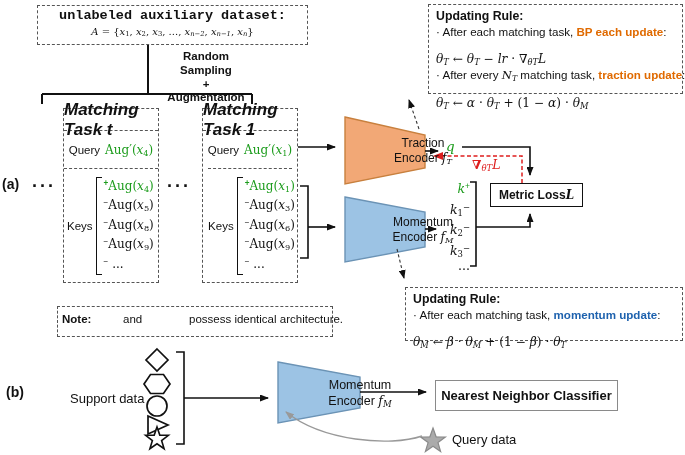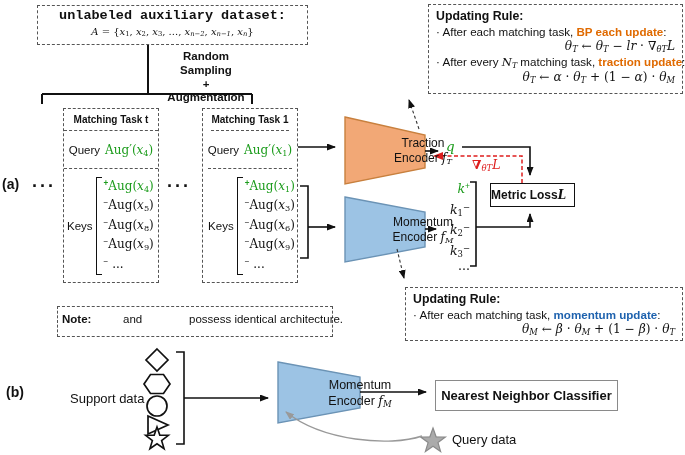--- a/index.html
+++ b/index.html
@@ -17,42 +17,42 @@
   #dataset-box{left:37px;top:5px;width:271px;height:40px;text-align:center;padding-top:2px;}
   #dataset-title{font-weight:bold;font-size:13.5px;font-family:Liberation Mono, monospace;}
   #dataset-formula{font-size:10px;margin-top:3px;text-align:center;}
   
   #sampling{left:160px;top:50px;width:92px;text-align:center;font-weight:bold;font-size:11.5px;line-height:1.2;}
   
   .task{width:96px;height:175px;display:flex;flex-direction:column;}
   #task-t{left:63px;top:108px;}
   #task-1{left:202px;top:108px;align-items:center;}
   .task-title{height:21px;border-bottom:1.2px dashed #555;display:flex;align-items:center;justify-content:center;
-              font-weight:bold;font-size:10px;}
+              font-weight:bold;font-size:17px;font-style:italic;}
   .task-query{height:37px;border-bottom:1.2px dashed #555;display:flex;align-items:center;justify-content:center;gap:5px;
               font-size:11.5px;}
   .task-query .qval{font-size:12px;}
   .task-keys{flex:1;display:flex;align-items:center;padding-left:3px;font-size:11.5px;}
   .lbracket{width:5px;height:96px;border-left:1.6px solid #111;border-top:1.6px solid #111;border-bottom:1.6px solid #111;
             margin:0 2px 0 3px;}
   .key-list{display:flex;flex-direction:column;}
   .key-list div{height:19.5px;line-height:19.5px;font-size:12px;white-space:nowrap;}
   .dots{font-weight:bold;font-size:18px;letter-spacing:2px;}
   
   .enc-label{text-align:center;font-size:12px;line-height:1.22;margin-left:40px;}
   
   .ur{padding:4px 7px;box-sizing:border-box;}
   .ur-title{font-weight:bold;font-size:12.3px;}
   .ur-line{font-size:11.6px;margin-top:2px;white-space:nowrap;}
-  .ur-eq{font-size:12.2px;text-align:right;margin-top:1px;}
+  .ur-eq{font-size:12.2px;text-align:left;margin-top:14px;}
   #update-top{left:428px;top:4px;width:255px;height:90px;}
   #update-bottom{left:405px;top:287px;width:278px;height:54px;}
   
-  #metric-loss{left:490px;top:183px;width:85px;height:24px;border:1.6px solid #111;background:#fff;
-               display:flex;align-items:center;justify-content:flex-start;font-size:12px;font-weight:bold;box-sizing:border-box;}
+  #metric-loss{left:490px;top:183px;width:93px;height:24px;border:1.6px solid #111;background:#fff;
+               display:flex;align-items:center;justify-content:center;font-size:12px;font-weight:bold;box-sizing:border-box;}
   #nnc-box{left:435px;top:380px;width:183px;height:31px;border:1.5px solid #8a8a8a;background:#fff;
            display:flex;align-items:center;justify-content:center;font-size:13px;font-weight:bold;box-sizing:border-box;}
   
   #k-col{left:440px;top:179px;width:30px;display:flex;flex-direction:column;align-items:flex-end;}
   #k-col div{height:20.5px;line-height:20.5px;font-size:12.5px;}
   #k-col div:last-child{height:14px;line-height:10px;}
   
   #note-box{left:57px;top:306px;width:276px;height:31px;}
   .note-txt{top:313px;font-size:11.5px;}
   

